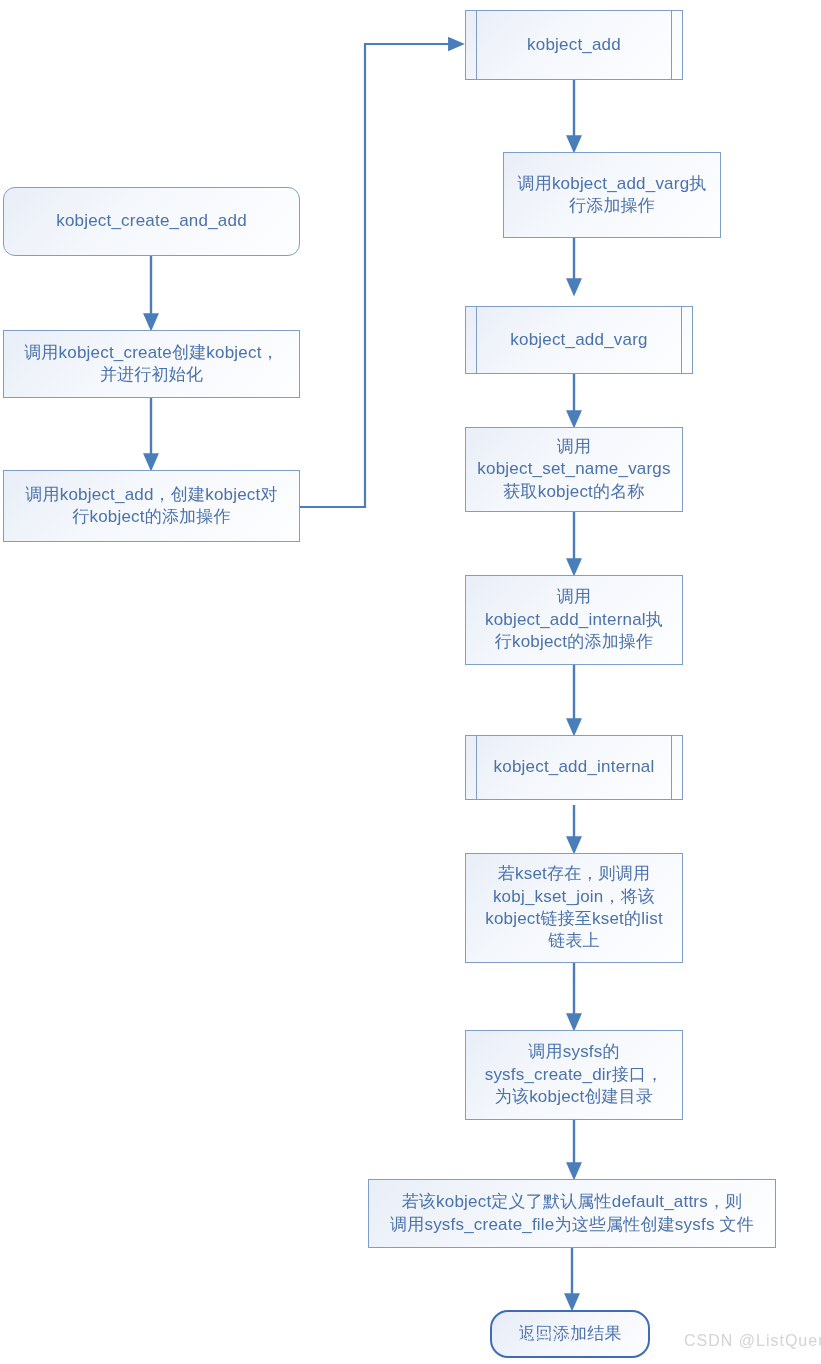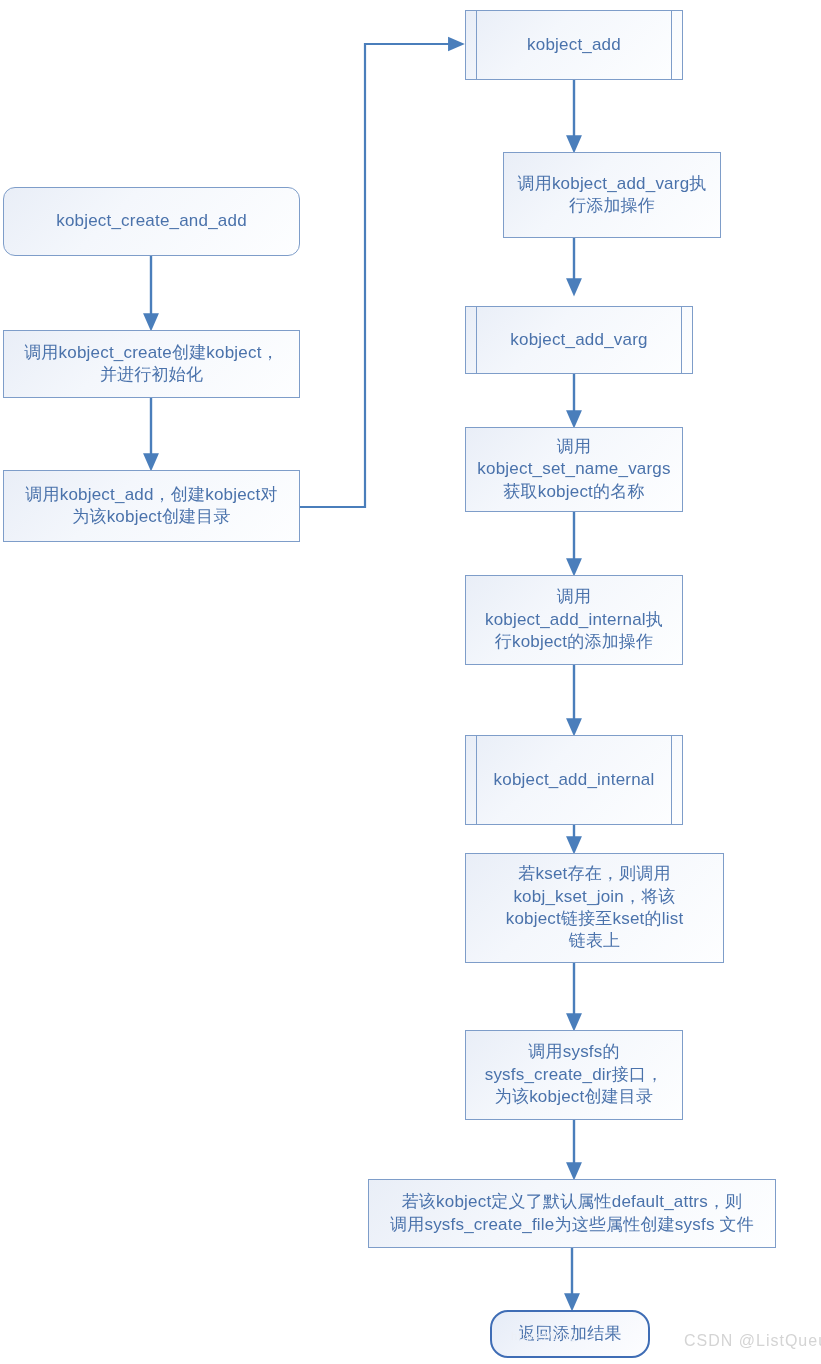--- a/index.html
+++ b/index.html
@@ -107,21 +107,21 @@
     <span class="label">kobject_create_and_add</span>
   </div>
 
   <div class="node" style="left:3px; top:330px; width:297px; height:68px;">
     <span class="label">调用kobject_create创建kobject，
 并进行初始化</span>
   </div>
 
   <div class="node" style="left:3px; top:470px; width:297px; height:72px;">
     <span class="label">调用kobject_add，创建kobject对
-为该kobject创建目录</span>
+行kobject的添加操作</span>
   </div>
 
   <div class="node predef" style="left:465px; top:10px; width:218px; height:70px;justify-content:center;">
     <span class="label">kobject_add</span>
   </div>
 
   <div class="node" style="left:465px; top:152px; width:218px; height:86px;margin-left:38px;">
     <span class="label">调用kobject_add_varg执
 行添加操作</span>
   </div>
@@ -135,25 +135,25 @@
 kobject_set_name_vargs
 获取kobject的名称</span>
   </div>
 
   <div class="node" style="left:465px; top:575px; width:218px; height:90px;">
     <span class="label">调用
 kobject_add_internal执
 行kobject的添加操作</span>
   </div>
 
-  <div class="node predef" style="left:465px; top:735px; width:218px; height:90px;justify-content:center;">
+  <div class="node predef" style="left:465px; top:735px; width:218px; height:65px;justify-content:center;">
     <span class="label">kobject_add_internal</span>
   </div>
 
-  <div class="node" style="left:465px; top:853px; width:259px; height:110px;">
+  <div class="node" style="left:465px; top:853px; width:218px; height:110px;">
     <span class="label">若kset存在，则调用
 kobj_kset_join，将该
 kobject链接至kset的list
 链表上</span>
   </div>
 
   <div class="node" style="left:465px; top:1030px; width:218px; height:90px;">
     <span class="label">调用sysfs的
 sysfs_create_dir接口，
 为该kobject创建目录</span>

